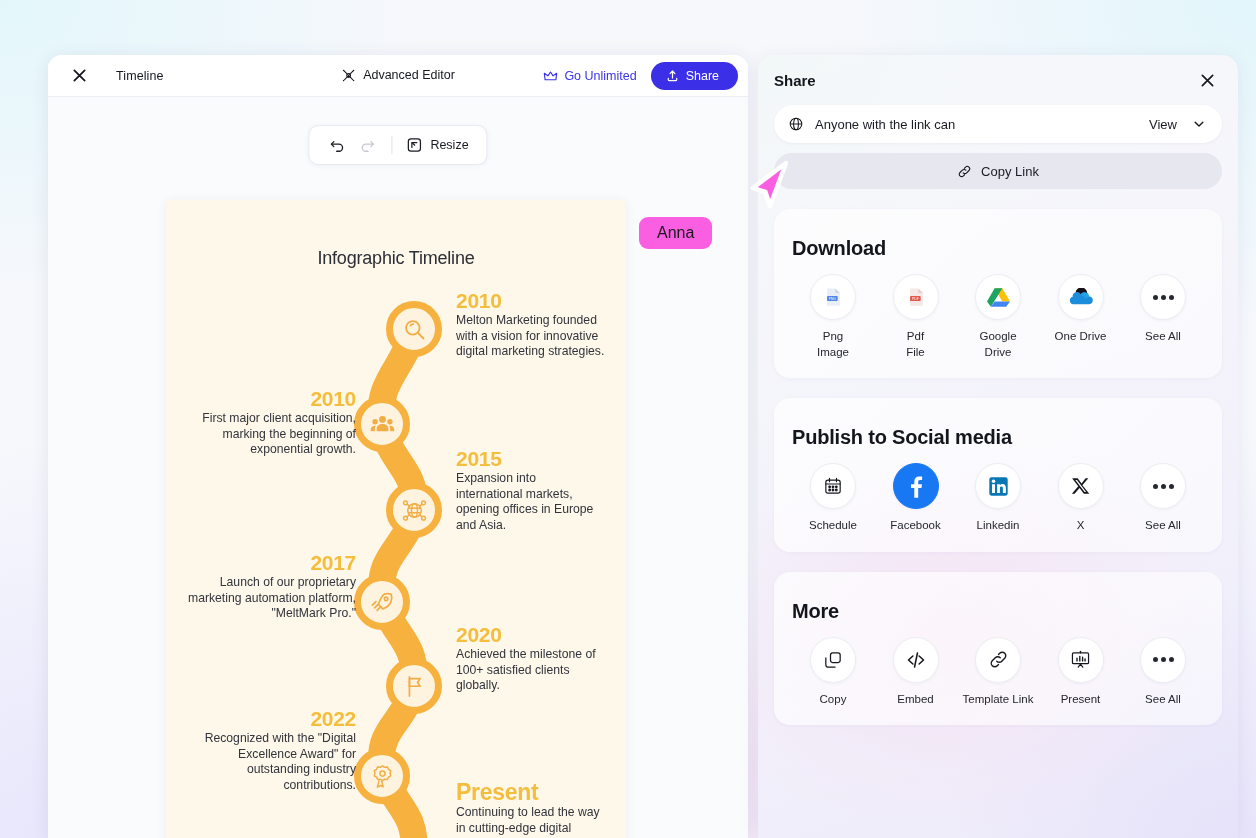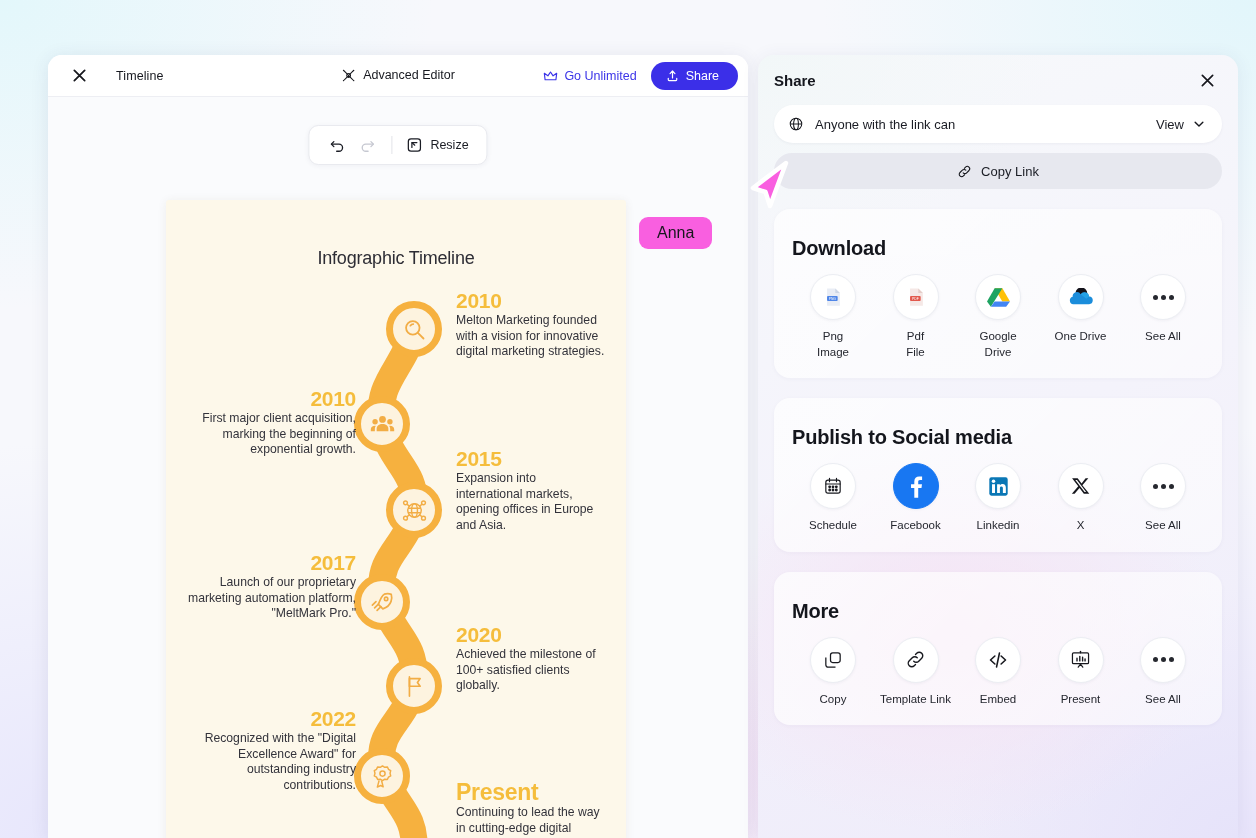--- a/index.html
+++ b/index.html
@@ -158,21 +158,21 @@
   .link-row {
     margin: 14px 16px 0 16px;
     background: #fff; border-radius: 999px;
     height: 38px; display: flex; align-items: center;
     padding: 0 16px 0 14px;
     box-shadow: 0 1px 3px rgba(40,40,80,.05);
     cursor: pointer;
   }
   .link-row .globe { margin-right: 11px; display:flex; }
   .link-row .txt { font-size: 13px; color: #1a1c24; }
-  .link-row .view { margin-left: auto; font-size: 13px; color: #1a1c24; margin-right: 8px; }
+  .link-row .view { margin-left: auto; font-size: 13px; color: #1a1c24; margin-right: 15px; }
 
   .copy-link {
     margin: 10px 16px 0 16px;
     background: #e7e8ef; border-radius: 999px;
     height: 36px; display: flex; align-items: center; justify-content: center; gap: 9px;
     cursor: pointer;
   }
   .copy-link span { font-size: 13px; color: #1a1c24; }
 
   .sect {
@@ -540,34 +540,34 @@
         <div class="circ">
           <svg width="20" height="20" viewBox="0 0 24 24" fill="none" stroke="#17181e" stroke-width="1.5" stroke-linejoin="round">
               <rect x="9" y="3.4" width="11.6" height="11.6" rx="2.6"></rect>
               <path d="M15 20.6H6.4a3 3 0 0 1-3-3V9"></path>
             </svg>
         </div>
         <div class="lbl">Copy</div>
       </div>
       <div class="tile">
         <div class="circ">
+          <svg width="22" height="22" viewBox="0 0 24 24" fill="none" stroke="#17181e" stroke-width="1.7" stroke-linecap="round" stroke-linejoin="round">
+              <path d="M8.6 7.6 3.8 12l4.8 4.4M15.4 7.6 20.2 12l-4.8 4.4M13.6 4.4l-3.2 15.2"></path>
+            </svg>
+        </div>
+        <div class="lbl">Embed</div>
+      </div>
+      <div class="tile">
+        <div class="circ">
           <svg width="21" height="21" viewBox="0 0 24 24" fill="none" stroke="#17181e" stroke-width="1.6" stroke-linecap="round">
               <path d="M10 14a4 4 0 0 0 5.7 0l3.4-3.4a4 4 0 1 0-5.7-5.7L12 6.3"></path>
               <path d="M14 10a4 4 0 0 0-5.7 0L4.9 13.4a4 4 0 1 0 5.7 5.7L12 17.7"></path>
             </svg>
         </div>
         <div class="lbl">Template Link</div>
-      </div>
-      <div class="tile">
-        <div class="circ">
-          <svg width="22" height="22" viewBox="0 0 24 24" fill="none" stroke="#17181e" stroke-width="1.7" stroke-linecap="round" stroke-linejoin="round">
-              <path d="M8.6 7.6 3.8 12l4.8 4.4M15.4 7.6 20.2 12l-4.8 4.4M13.6 4.4l-3.2 15.2"></path>
-            </svg>
-        </div>
-        <div class="lbl">Embed</div>
       </div>
       <div class="tile">
         <div class="circ">
           <svg width="21" height="21" viewBox="0 0 24 24" fill="none" stroke="#17181e" stroke-width="1.4" stroke-linecap="round" stroke-linejoin="round">
               <path d="M12 2.6v1.8"></path>
               <rect x="2.8" y="4.4" width="18.4" height="12.4" rx="1.4"></rect>
               <path d="M9.4 20.8 12 17.4l2.6 3.4"></path>
               <g stroke-width="1.6">
                 <path d="M8 13.6v-3M11.2 13.6V8.4M14.4 13.6v-4.2M17.2 13.6v-2.2"></path>
               </g>

